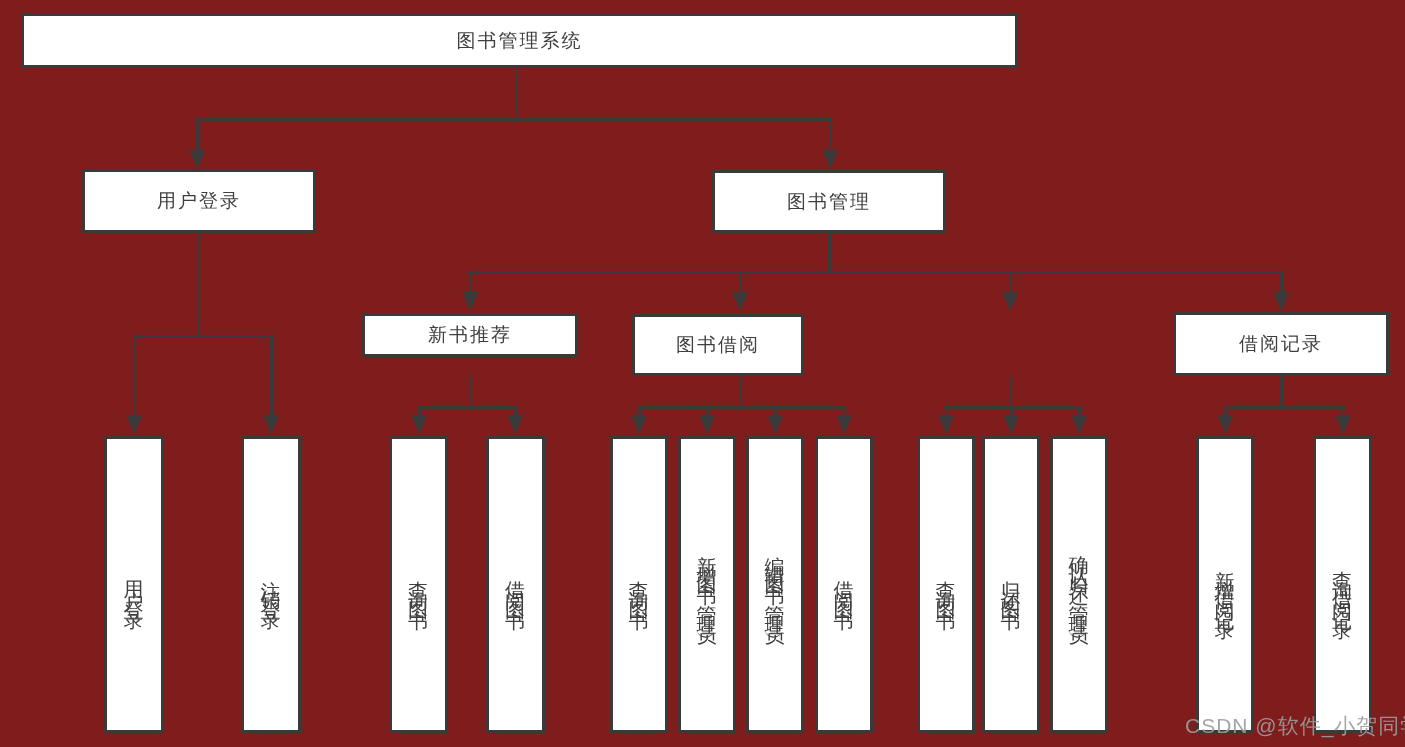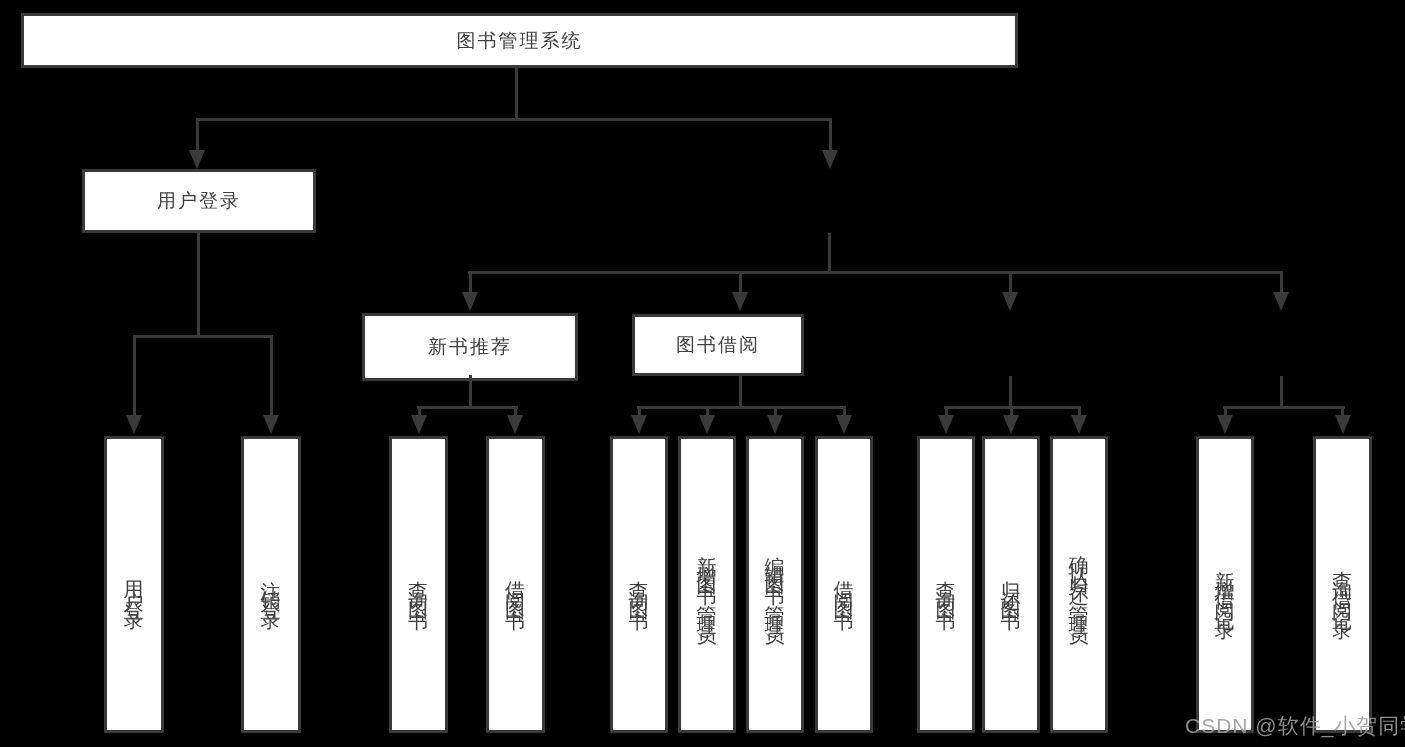--- a/index.html
+++ b/index.html
@@ -1,18 +1,18 @@
 <!DOCTYPE html>
 <html><head>
 <meta charset="utf-8">
 <title>图书管理系统</title>
 <style>
   html,body{margin:0;padding:0;background:#ffffff;}
   .canvas{
-    position:relative;width:1405px;height:747px;background:#000000;
+    position:relative;width:1405px;height:747px;background:#7f1d1d;
     font-family:"Liberation Sans",sans-serif;overflow:hidden;
   }
   .node{
     position:absolute;box-sizing:border-box;border:3px solid #3a3a3a;background:#ffffff;
     display:flex;align-items:center;justify-content:center;
     color:#3f3f3f;font-size:19px;letter-spacing:2px;
   }
   .leaf{
     font-size:20px;letter-spacing:0;
   }
@@ -38,30 +38,36 @@
 <div class="canvas">
 
   <div class="node" style="left:21px;top:13px;width:997px;height:55px">
     <span>图书管理系统</span>
   </div>
 
   <div class="node" style="left:82px;top:169px;width:234px;height:64px">
     <span>用户登录</span>
   </div>
 
+  <div class="node" style="left:712px;top:170px;width:234px;height:63px">
+    <span>图书管理</span>
+  </div>
 
-  <div class="node" style="left:362px;top:313px;width:216px;height:68px">
+  <div class="node" style="left:362px;top:313px;width:216px;height:44px">
     <span>新书推荐</span>
   </div>
 
   <div class="node" style="left:632px;top:314px;width:172px;height:62px">
     <span>图书借阅</span>
   </div>
 
 
+  <div class="node" style="left:1173px;top:312px;width:216px;height:64px">
+    <span>借阅记录</span>
+  </div>
 
   <div class="node leaf" style="left:104px;top:436px;width:60px;height:297px">
     <span>用户登录</span>
   </div>
   <div class="node leaf" style="left:241px;top:436px;width:60px;height:297px">
     <span>注销登录</span>
   </div>
 
   <div class="node leaf" style="left:389px;top:436px;width:59px;height:297px">
     <span>查询图书</span>

